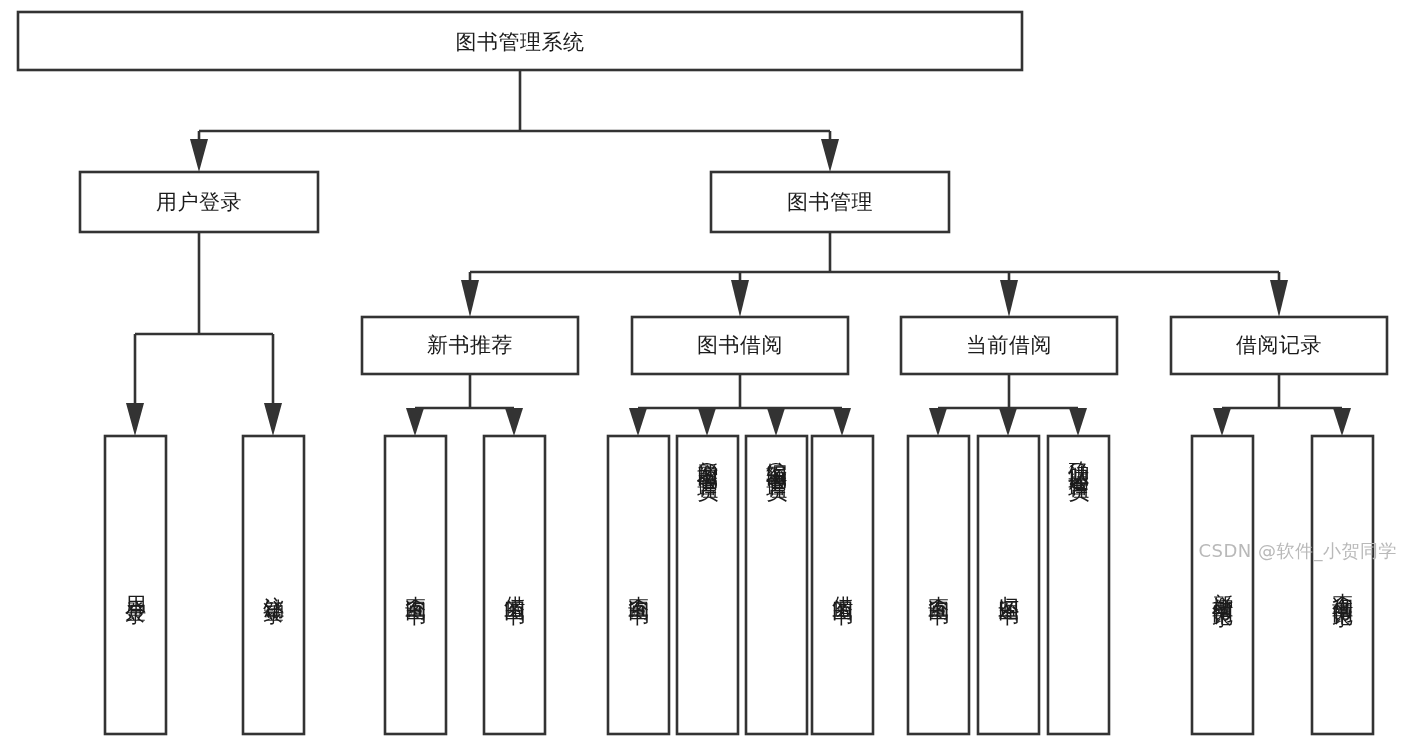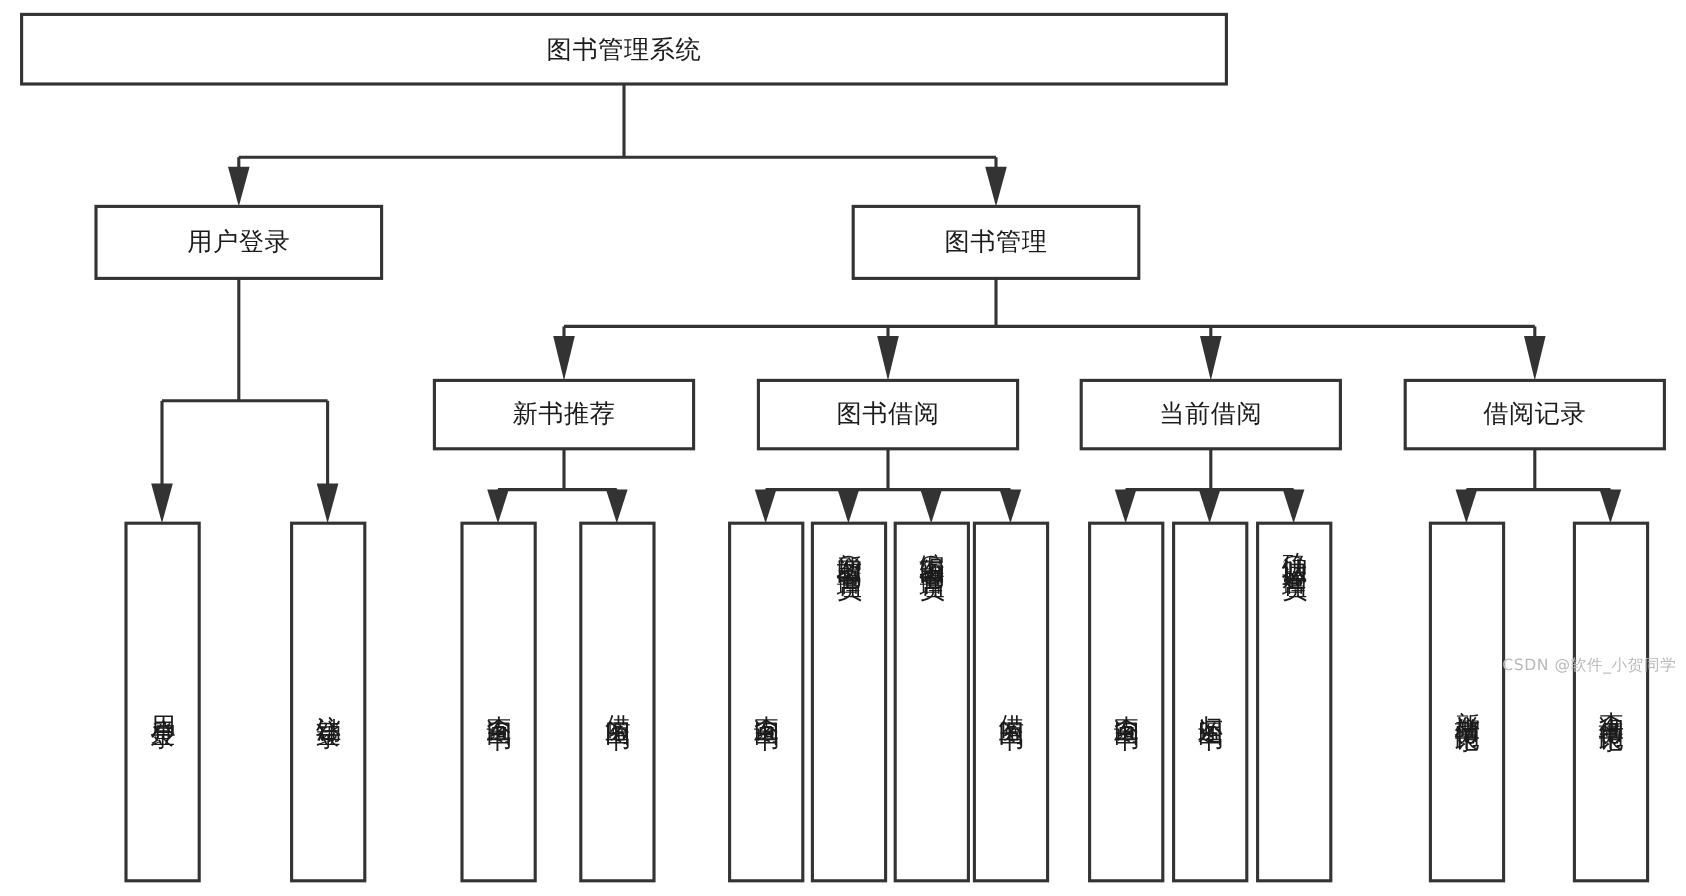--- a/index.html
+++ b/index.html
@@ -65,21 +65,21 @@
     line-height: 1.08;
     letter-spacing: 3px;
     white-space: nowrap;
     text-align: center;
   }
   .watermark {
     position: absolute;
     right: 8px;
     bottom: 6px;
     font-family: "DejaVu Sans", "Liberation Sans", sans-serif;
-    font-size: 13px;
+    font-size: 18px;
     color: #b9b9b9;
     letter-spacing: 0.5px;
     user-select: none;
   }
 </style>
 </head>
 <body>
 
 <div id="diagram-root">
 

